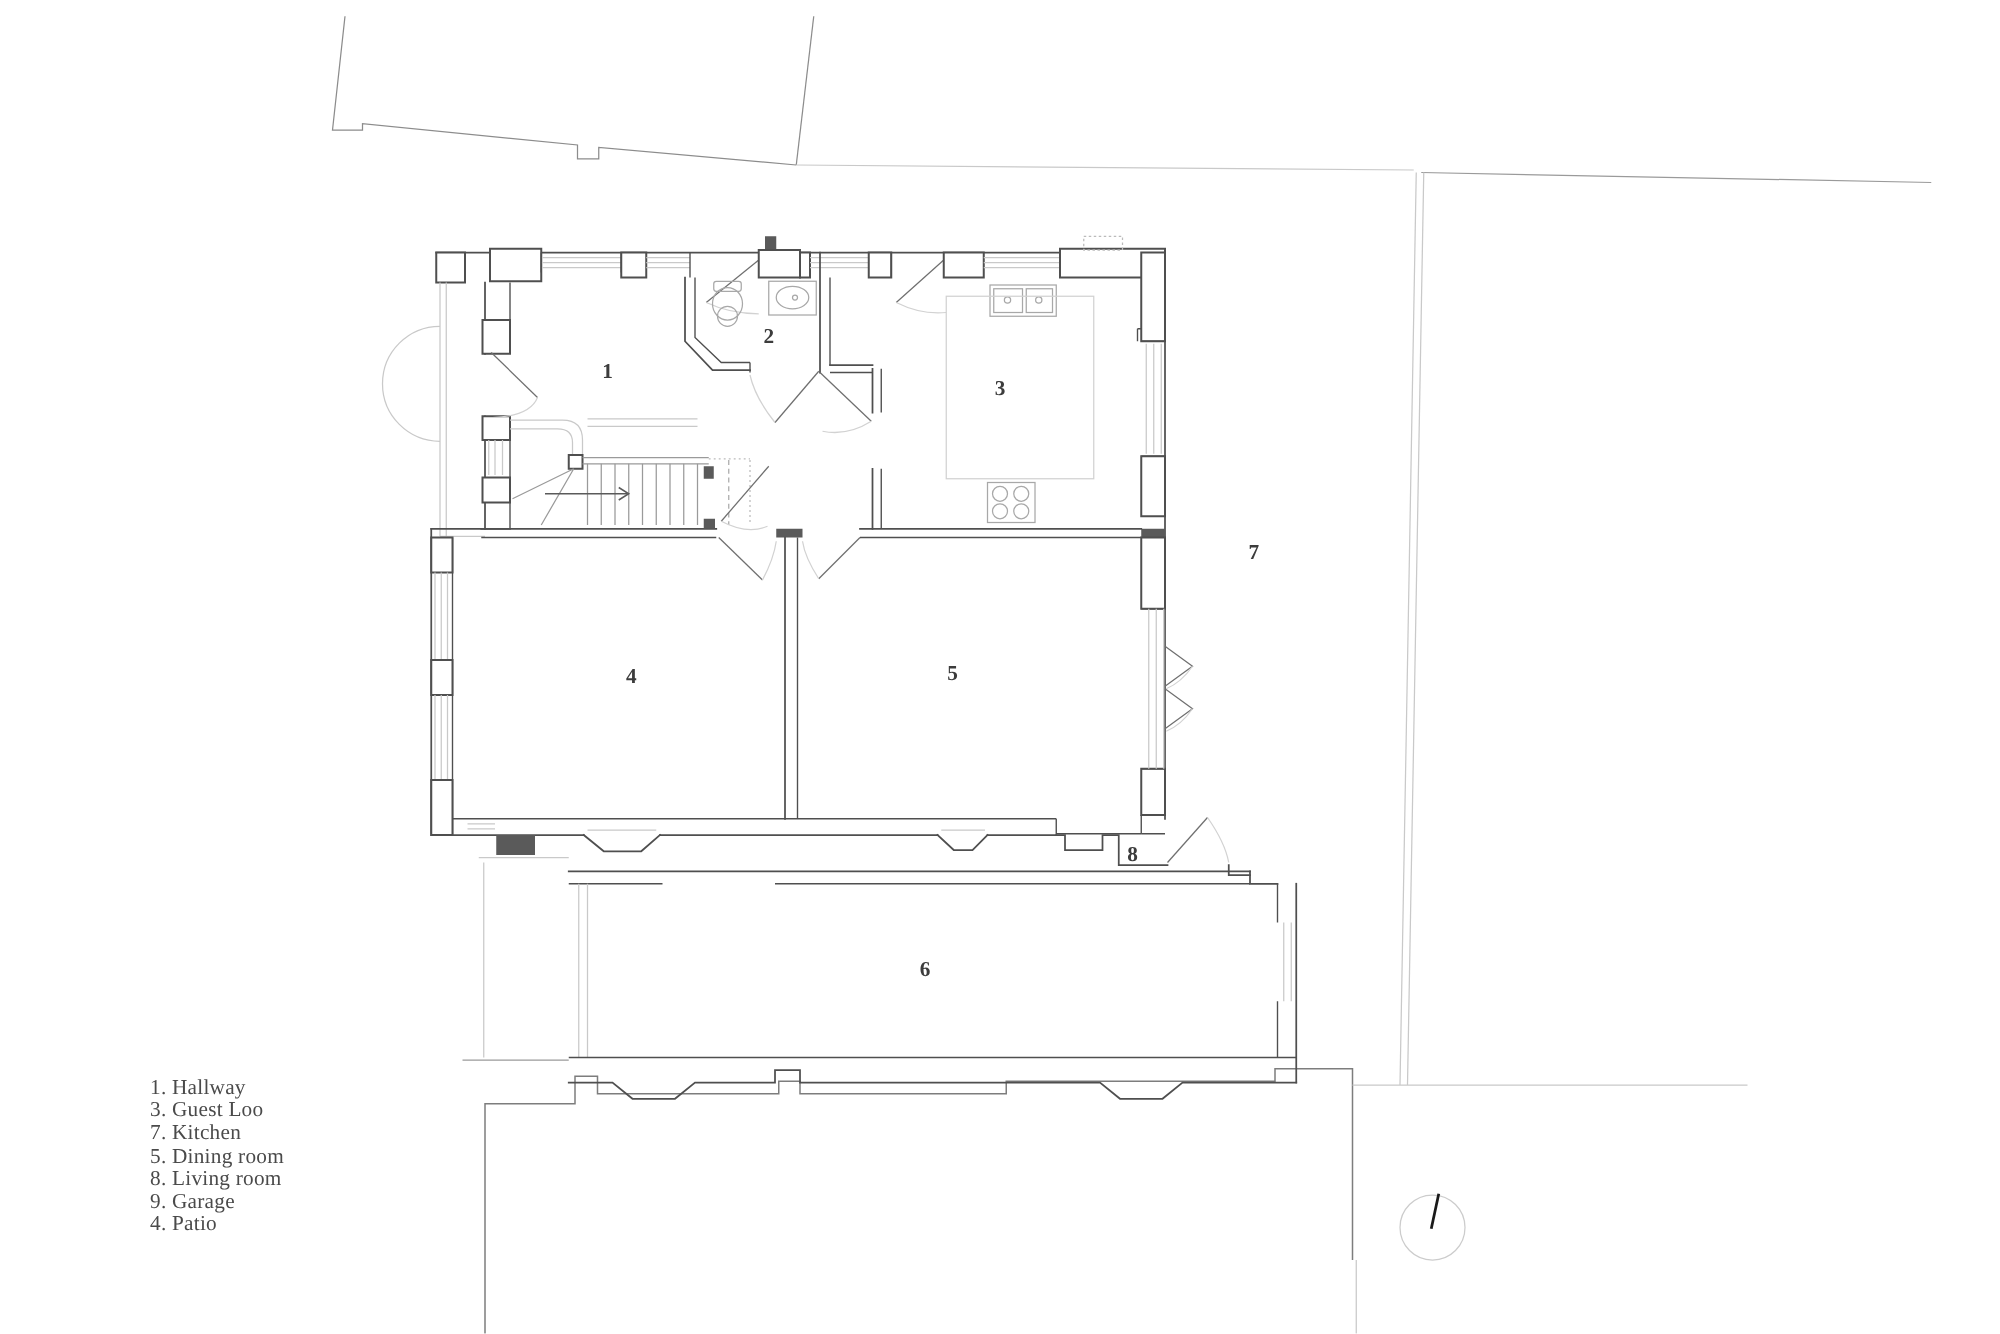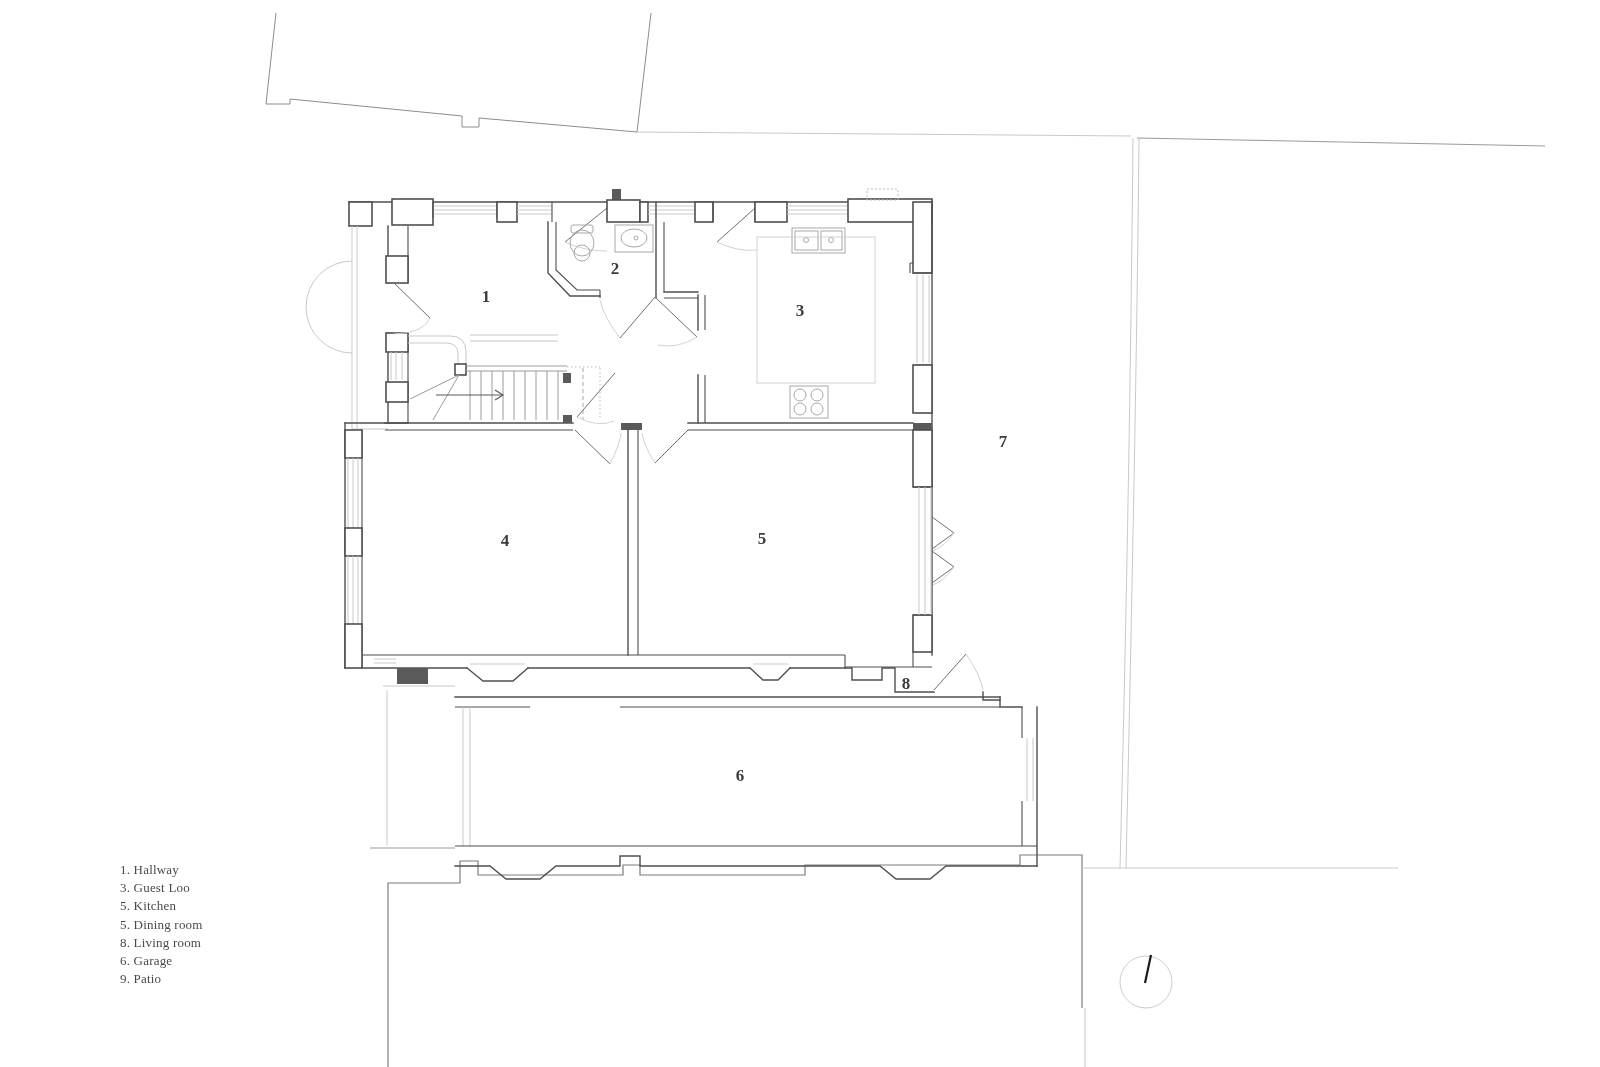--- a/index.html
+++ b/index.html
@@ -1,19 +1,19 @@
 <!DOCTYPE html>
 <html><head>
 <meta charset="utf-8">
 <style>
   html,body{margin:0;padding:0;background:#ffffff;}
   .canvas{position:relative;width:1600px;height:1067px;background:#ffffff;overflow:hidden;
           font-family:"Liberation Serif", serif;}
   svg{position:absolute;left:0;top:0;}
-  .legend{position:absolute;left:120px;top:861px;color:#4a4a4a;font-size:13px;
+  .legend{position:absolute;left:120px;top:861px;color:#4a4a4a;font-size:17px;
           line-height:18.2px;letter-spacing:.2px;}
   .legend div{white-space:nowrap;}
   .room-label{font-family:"Liberation Serif",serif;font-size:17px;font-weight:600;fill:#3c3c3c;}
   
   .wall{stroke:#4f4f4f;stroke-width:1.4;fill:none;stroke-linecap:square;}
   .wall2{stroke:#4f4f4f;stroke-width:1.1;fill:none;}
   .pier{fill:#ffffff;stroke:#4f4f4f;stroke-width:1.6;}
   .pierd{fill:#5a5a5a;stroke:none;}
   .lt{stroke:#c9c9c9;stroke-width:1;fill:none;}
   .md{stroke:#9a9a9a;stroke-width:1;fill:none;}
@@ -245,20 +245,20 @@
 
   <g>
     <circle cx="1146" cy="982" r="26" fill="none" stroke="#cccccc" stroke-width="1"></circle>
     <path d="M1151,955 L1145,983" stroke="#1a1a1a" stroke-width="2.2" fill="none"></path>
   </g>
 </svg>
 
   <div class="legend">
     <div>1. Hallway</div>
     <div>3. Guest Loo</div>
-    <div>5. Kitchen</div>
+    <div>7. Kitchen</div>
     <div>5. Dining room</div>
     <div>8. Living room</div>
-    <div>6. Garage</div>
-    <div>9. Patio</div>
+    <div>9. Garage</div>
+    <div>4. Patio</div>
   </div>
 
 </div>
 
 </body></html>

